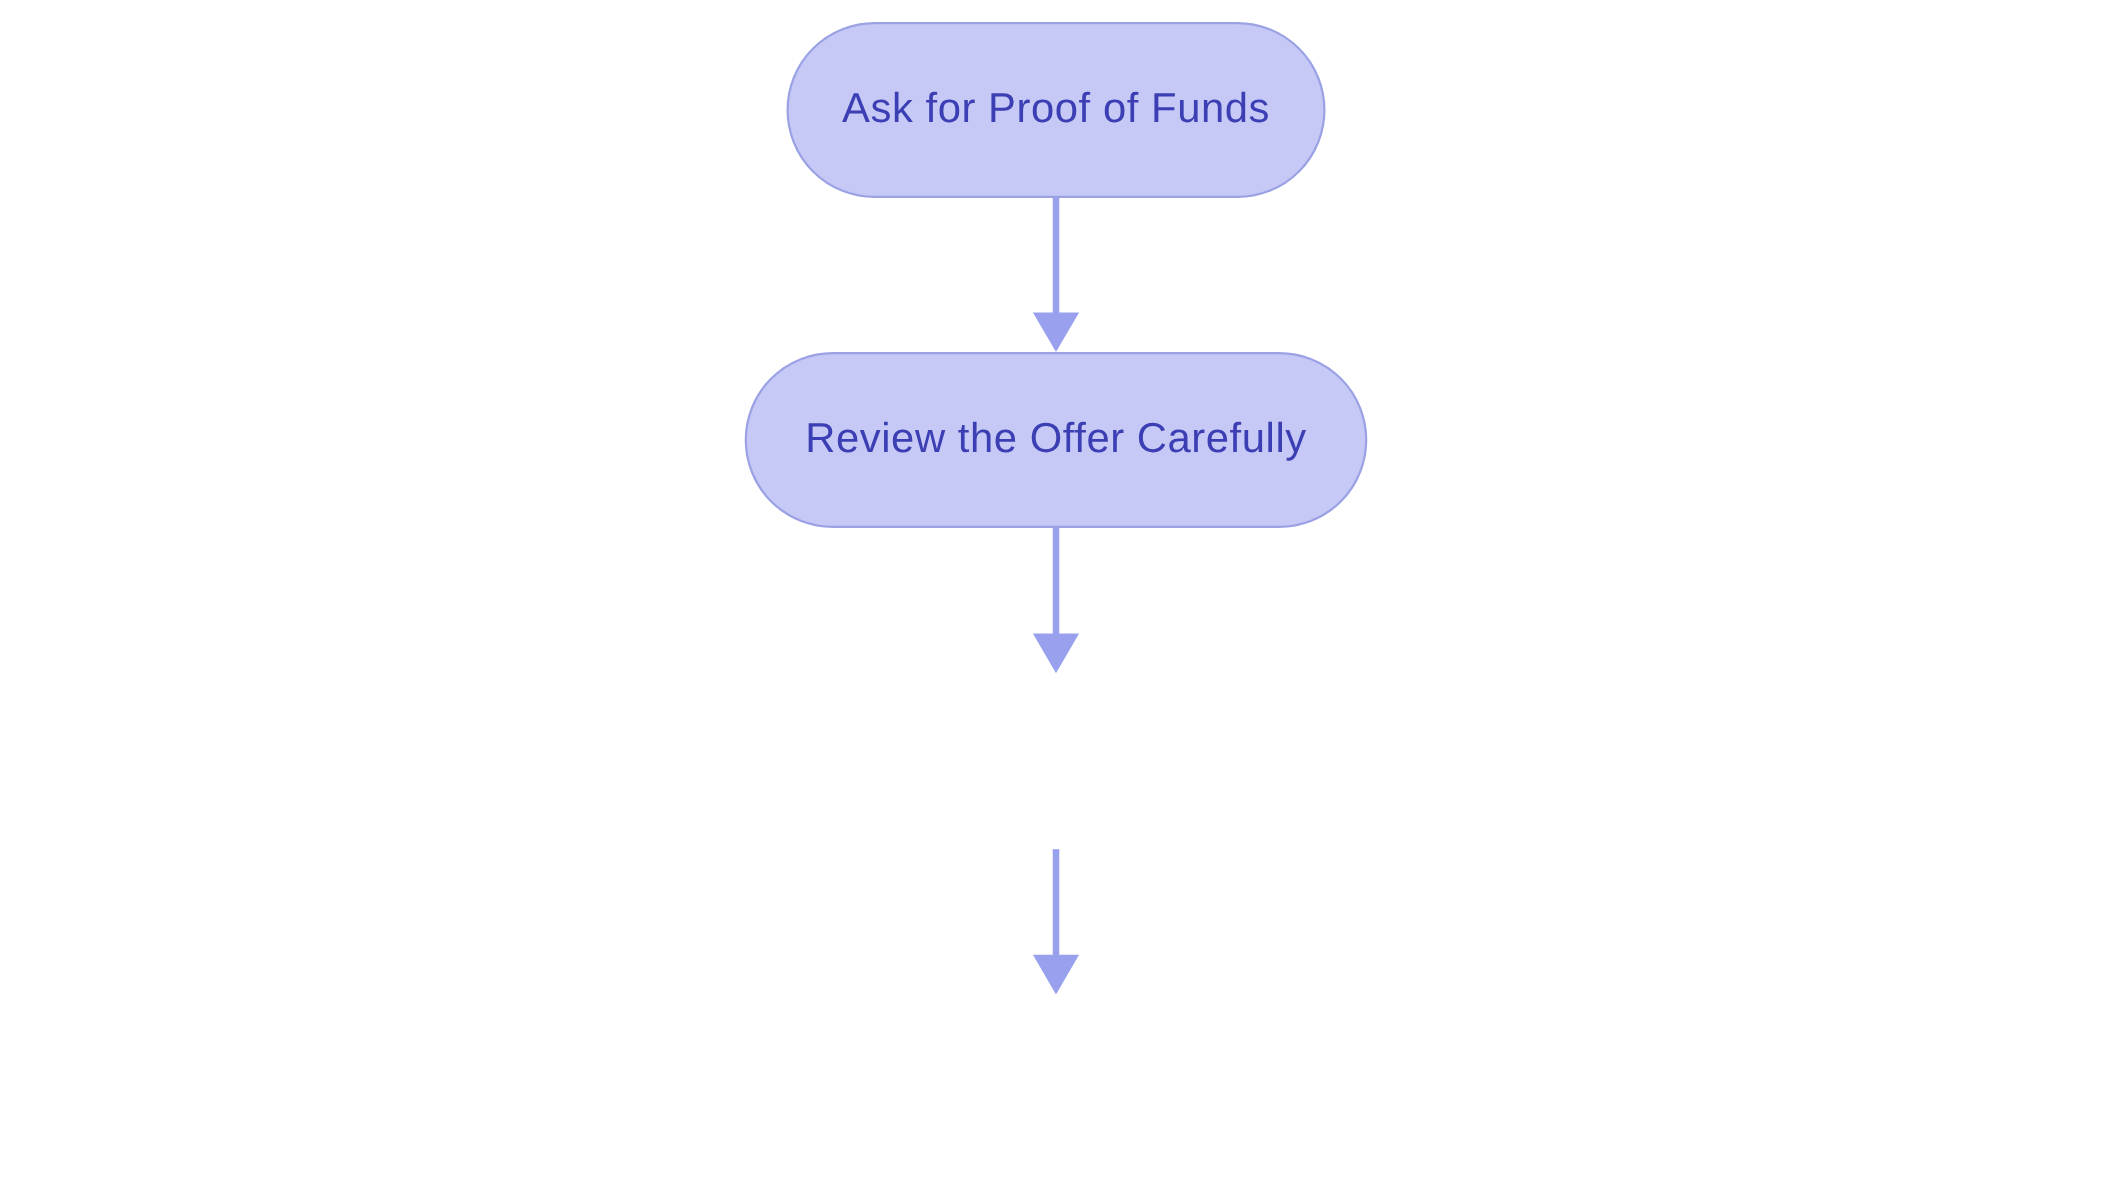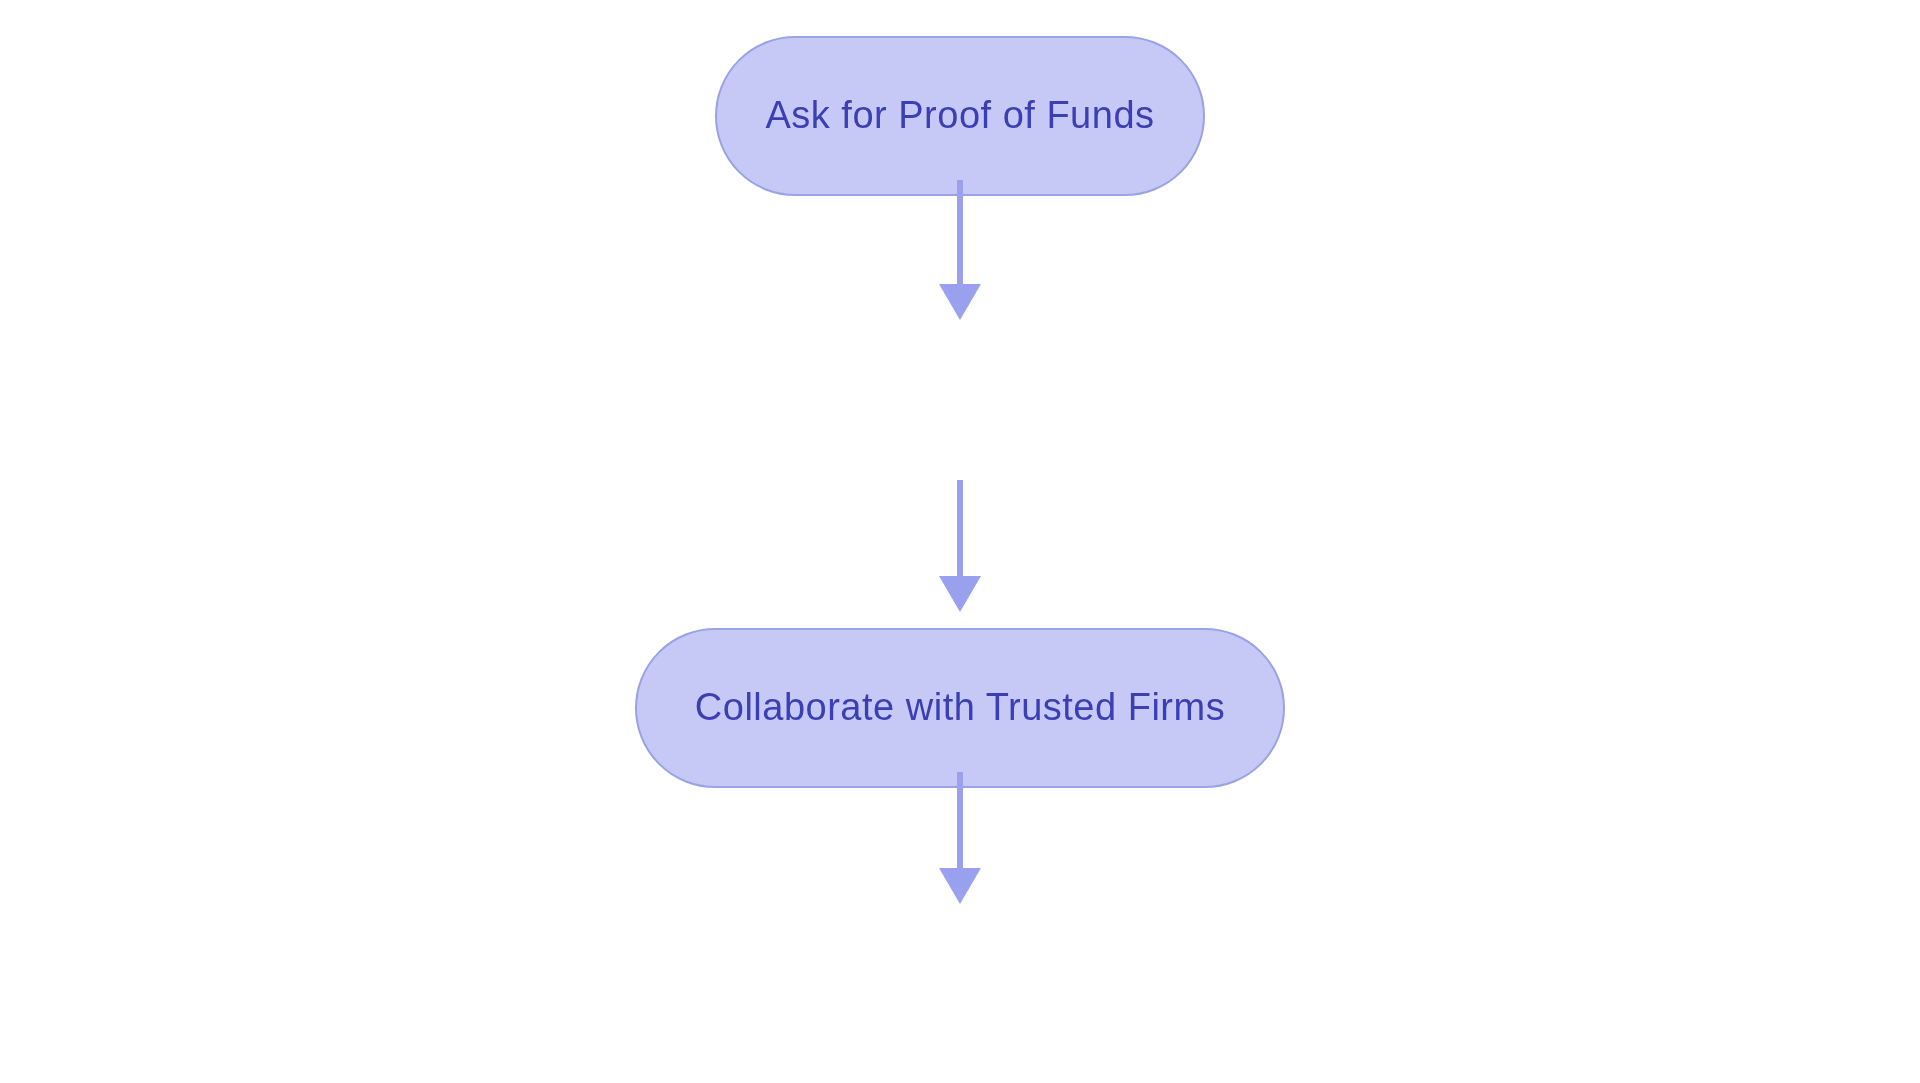--- a/index.html
+++ b/index.html
@@ -15,21 +15,20 @@
     position: absolute;
     height: 160px;
     box-sizing: border-box;
     border-radius: 80px;
     background: var(--node-fill, #c6c9f6);
     border: 2px solid var(--node-border, #9ba2e4);
     display: flex;
     align-items: center;
     justify-content: center;
     text-align: center;
-    margin-top: 16px;
   }
   .node .label {
     color: var(--node-text, #3b3fb3);
     font-size: 38px;
     line-height: 1.2;
     letter-spacing: 0.5px;
   }
   .node-1 { left: 715px; top: 20px;  width: 490px; }
   .node-2 { left: 677px; top: 320px; width: 566px; }
   .node-3 { left: 635px; top: 612px; width: 650px; }
@@ -65,29 +64,29 @@
 
   <div class="node node-1">
     <span class="label">Ask for Proof of Funds</span>
   </div>
 
   <div class="arrow arrow-1">
     <div class="shaft"></div>
     <div class="head"></div>
   </div>
 
+  <div class="node node-2">
+    <span class="label">Review the Offer Carefully</span>
+  </div>
 
   <div class="arrow arrow-2">
     <div class="shaft"></div>
     <div class="head"></div>
   </div>
 
-  <div class="node node-3">
-    <span class="label">Collaborate with Trusted Firms</span>
-  </div>
 
   <div class="arrow arrow-3">
     <div class="shaft"></div>
     <div class="head"></div>
   </div>
 
 
 </div>
 
 </body></html>

